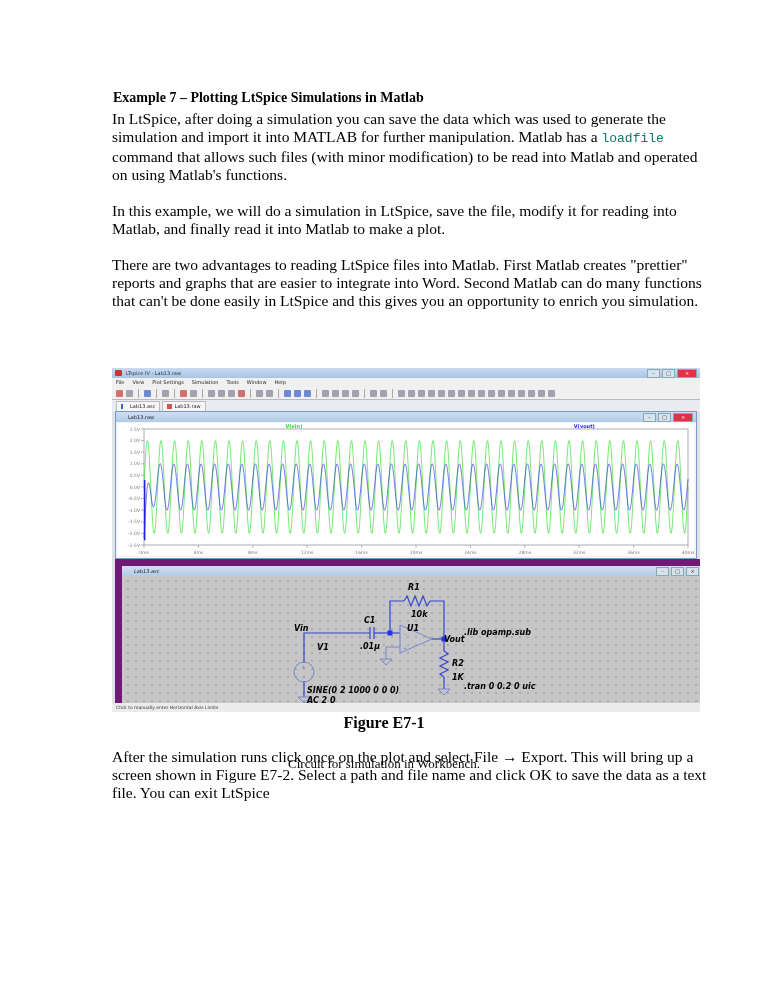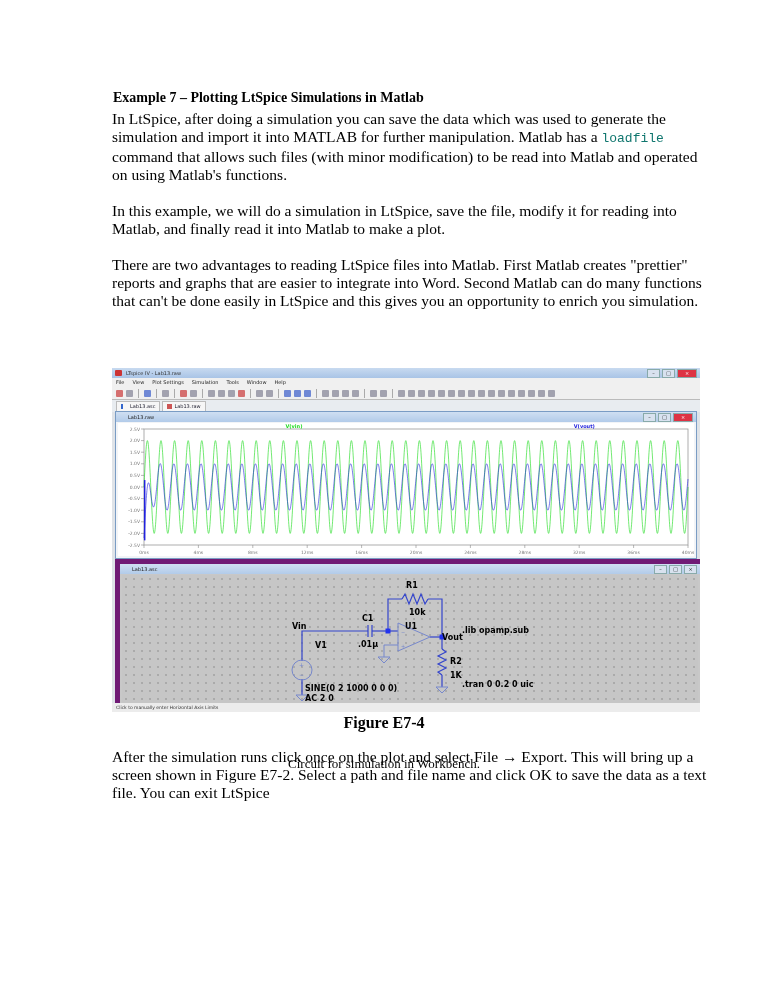--- a/index.html
+++ b/index.html
@@ -26,21 +26,21 @@
   .sep { width:1px; height:9px; background:#aaa; margin:0 2px; }
   .tabs { height:11px; background:#e8ecf0; display:flex; gap:2px; padding:1px 4px 0; }
   .tab { font-size:5px; line-height:9px; padding:0 4px; background:#f6f6f6; border:1px solid #bbb; border-bottom:none; color:#223; }
   .tab .ic { display:inline-block; width:5px; height:5px; margin-right:2px; vertical-align:middle; }
 
   .wavewin { position:absolute; left:3px; top:43px; width:580px; height:146px; background:#f2f4f7; border:1px solid #7a9cc4; }
   .wavewin .wtitle { height:10px; background:linear-gradient(#cfdff2,#b2cbe9); font-size:5px; line-height:10px; padding-left:12px; position:relative; color:#222; }
   .plotarea { position:absolute; left:2px; top:11px; right:2px; bottom:2px; background:#fff; }
   svg text { font-family:"DejaVu Sans", sans-serif; }
 
-  .schwin { position:absolute; left:3px; top:191px; width:580px; height:141px; background:#c8c8c8; border:5px solid #701a75; }
+  .schwin { position:absolute; left:3px; top:191px; width:580px; height:141px; background:#c8c8c8; border:7px solid #701a75;font-style:italic; }
   .schwin .wtitle { height:10px; background:linear-gradient(#cfdff2,#b2cbe9); font-size:5px; line-height:10px; padding-left:12px; position:relative; color:#222; }
   .schcanvas { position:absolute; left:2px; top:11px; right:2px; bottom:2px;
       background-color:#c6c6c6;
       background-image:radial-gradient(circle, #8a8a8a 0.6px, transparent 0.8px);
       background-size:8px 8px; }
   .statusbar { position:absolute; left:0; bottom:0; width:100%; height:9px; background:#ececec; font-size:4.5px; line-height:9px; padding-left:4px; color:#333; }
 
   .caption { position:absolute; left:0; width:768px; text-align:center; }
   .fig-title { top:714px; font-size:16px; font-weight:bold; }
   .fig-sub { top:756px; font-size:13px; }
@@ -256,18 +256,18 @@
           <text x="340" y="112">.tran 0 0.2 0 uic</text>
           <text x="183" y="116">SINE(0 2 1000 0 0 0)</text>
           <text x="183" y="126">AC 2 0</text>
         </g>
       </svg>
     </div>
   </div>
   <div class="statusbar">Click to manually enter Horizontal Axis Limits</div>
 </div>
 
-<div class="caption fig-title">Figure E7-4</div>
+<div class="caption fig-title">Figure E7-1</div>
 <div class="caption fig-sub">Circuit for simulation in Workbench.</div>
 
 <div class="after">
   <p>After the simulation runs click once on the plot and select File → Export.  This will bring up a screen shown in Figure E7-2.  Select a path and file name and click OK to save the data as a text file.  You can exit LtSpice</p>
 </div>
 
 </body></html>

